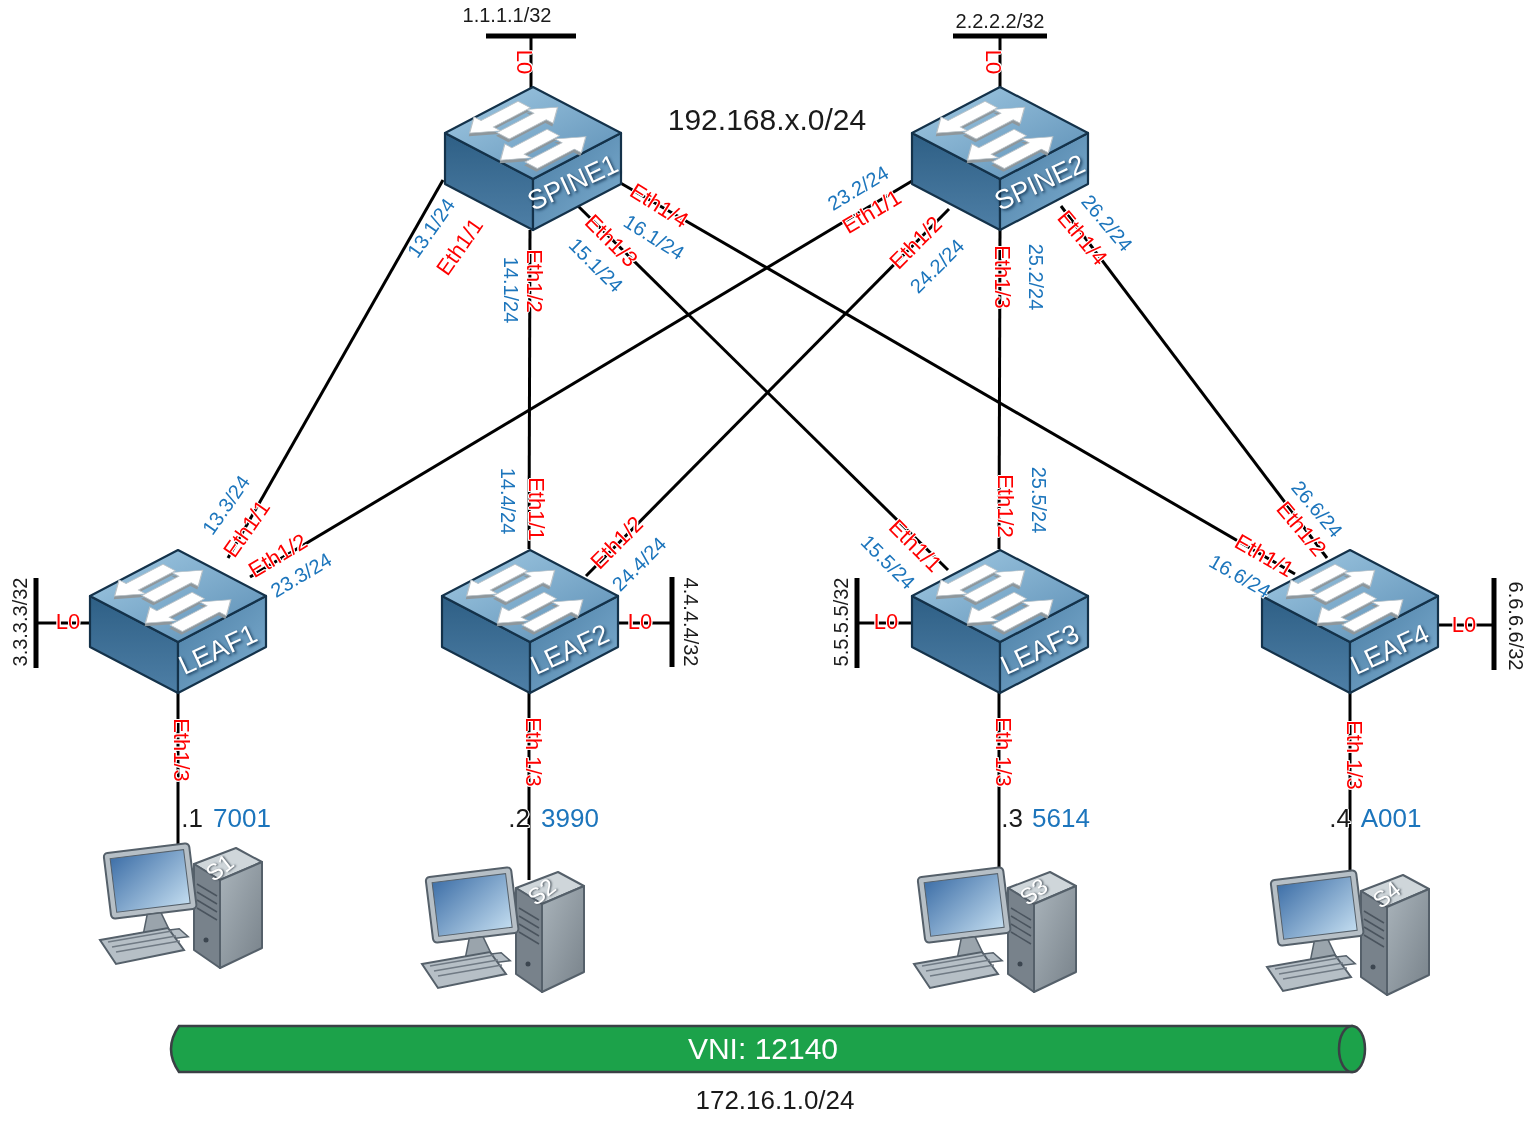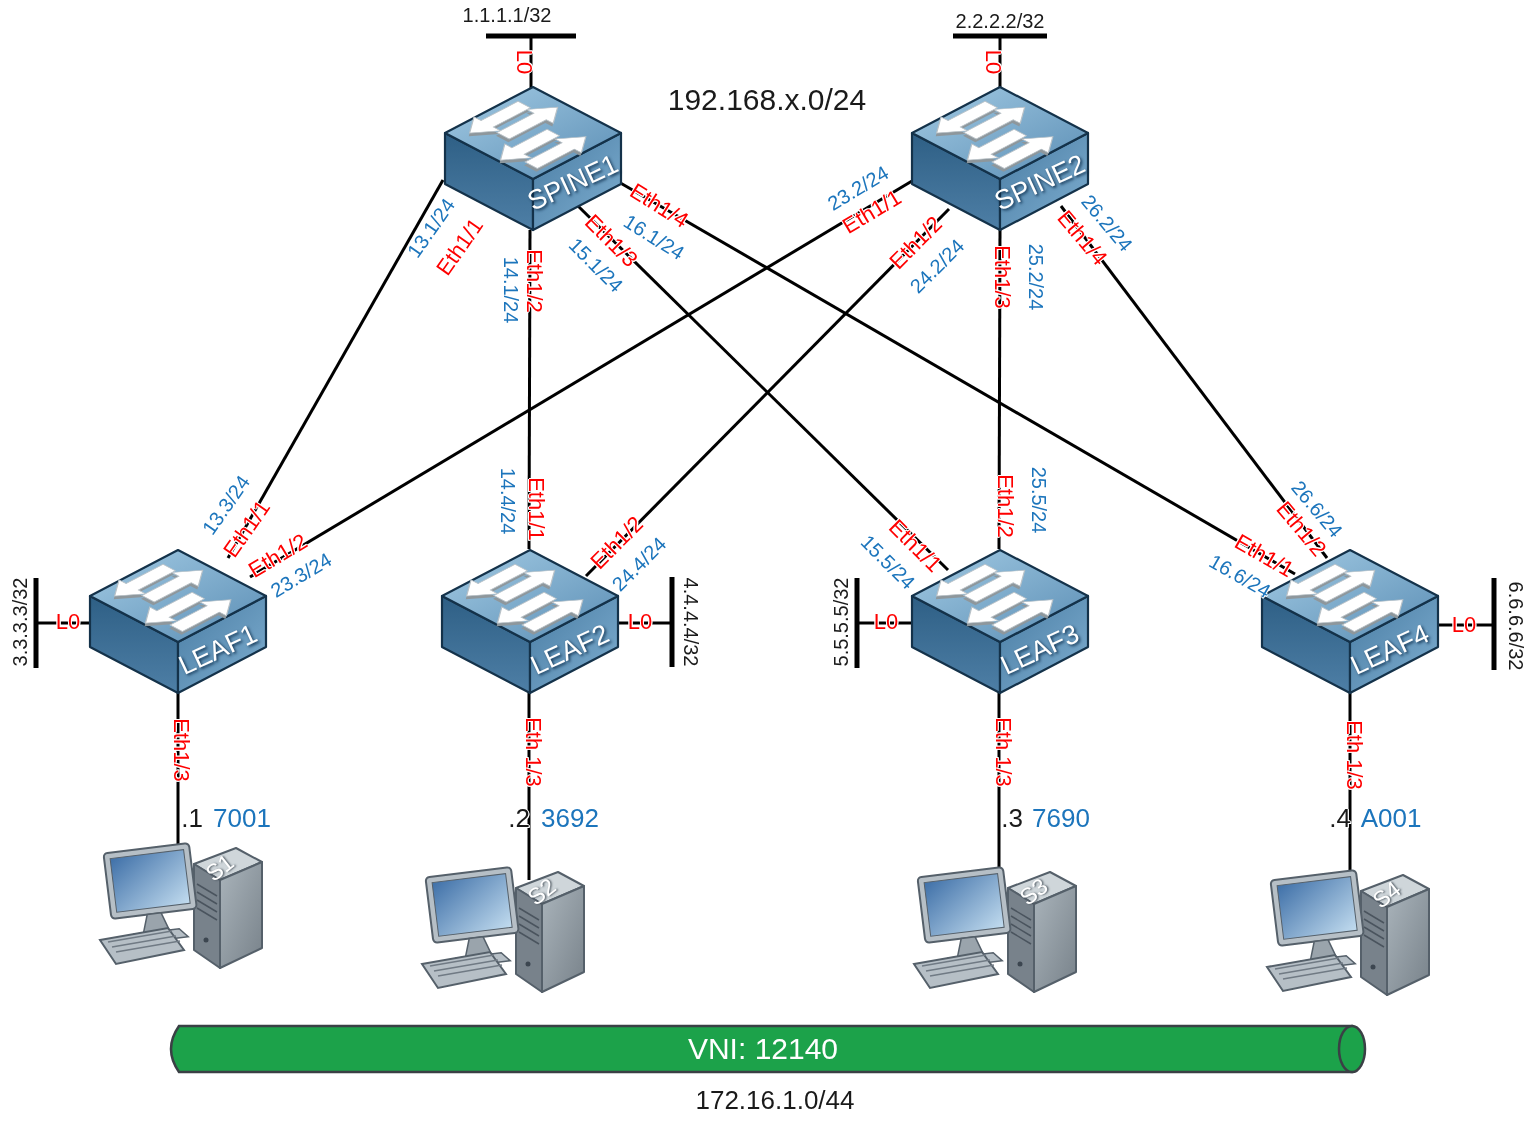--- a/index.html
+++ b/index.html
@@ -5,21 +5,21 @@
   html,body{margin:0;padding:0;background:#fff;}
   #canvas{position:relative;width:1536px;height:1132px;background:#fff;overflow:hidden;
           font-family:"Liberation Sans",sans-serif;}
   svg.wires{position:absolute;left:0;top:0;z-index:1;}
   svg.icon{position:absolute;z-index:2;overflow:visible;}
   .lbl{position:absolute;z-index:3;white-space:nowrap;line-height:1;
        text-shadow:-1px 0 #fff,1px 0 #fff,0 -1px #fff,0 1px #fff,-1px -1px #fff,1px 1px #fff;}
   .red{color:#fe0000;font-size:22px;}
   .blue{color:#1c75bc;font-size:20px;}
   .blk{color:#1a1a1a;font-size:20px;}
-  .big{font-size:30px;color:#1a1a1a;text-shadow:none;}
+  .big{font-size:30px;color:#1a1a1a;text-shadow:none;margin-top:20px;}
   .srv-ip{color:#1a1a1a;font-size:26px;}
   .srv-tag{color:#1c75bc;font-size:26px;text-align:right;}
   .swname{position:absolute;z-index:4;color:#fff;font-size:27px;white-space:nowrap;
           text-shadow:1px 2px 3px rgba(8,40,70,.9);}
   .pcname{position:absolute;z-index:4;color:#fff;font-size:23px;white-space:nowrap;
           text-shadow:1px 1px 2px rgba(60,70,80,.85);}
   .tubelbl{position:absolute;z-index:4;color:#fff;font-size:30px;white-space:nowrap;}
   .subnet{position:absolute;z-index:3;color:#1a1a1a;font-size:26px;white-space:nowrap;}
 </style>
 </head>
@@ -229,22 +229,22 @@
   <div class="lbl blk" style="left:1516px;top:626px;transform:translate(-50%,-50%) rotate(90deg)">6.6.6.6/32</div>
   <div class="lbl red" style="left:1264px;top:556px;transform:translate(-50%,-50%) rotate(30deg)">Eth1/1</div>
   <div class="lbl blue" style="left:1240px;top:576px;transform:translate(-50%,-50%) rotate(30deg)">16.6/24</div>
   <div class="lbl red" style="left:1301px;top:529px;transform:translate(-50%,-50%) rotate(50deg)">Eth1/2</div>
   <div class="lbl blue" style="left:1317px;top:509px;transform:translate(-50%,-50%) rotate(50deg)">26.6/24</div>
   <div class="lbl red" style="left:1354px;top:755px;transform:translate(-50%,-50%) rotate(90deg)">Eth 1/3</div>
 
   <div class="lbl srv-ip" style="left:192px;top:818px;transform:translate(-50%,-50%)">.1</div>
   <div class="lbl srv-tag" style="left:242px;top:818px;transform:translate(-50%,-50%)">7001</div>
   <div class="lbl srv-ip" style="left:519px;top:818px;transform:translate(-50%,-50%)">.2</div>
-  <div class="lbl srv-tag" style="left:570px;top:818px;transform:translate(-50%,-50%)">3692</div>
+  <div class="lbl srv-tag" style="left:570px;top:818px;transform:translate(-50%,-50%)">3990</div>
   <div class="lbl srv-ip" style="left:1012px;top:818px;transform:translate(-50%,-50%)">.3</div>
-  <div class="lbl srv-tag" style="left:1061px;top:818px;transform:translate(-50%,-50%)">7690</div>
+  <div class="lbl srv-tag" style="left:1061px;top:818px;transform:translate(-50%,-50%)">5614</div>
   <div class="lbl srv-ip" style="left:1340px;top:818px;transform:translate(-50%,-50%)">.4</div>
   <div class="lbl srv-tag" style="left:1391px;top:818px;transform:translate(-50%,-50%)">A001</div>
 
   <div class="tubelbl" style="left:763px;top:1049px;transform:translate(-50%,-50%)">VNI: 12140</div>
-  <div class="subnet" style="left:775px;top:1100px;transform:translate(-50%,-50%)">172.16.1.0/44</div>
+  <div class="subnet" style="left:775px;top:1100px;transform:translate(-50%,-50%)">172.16.1.0/24</div>
 
 </div>
 
 </body></html>

